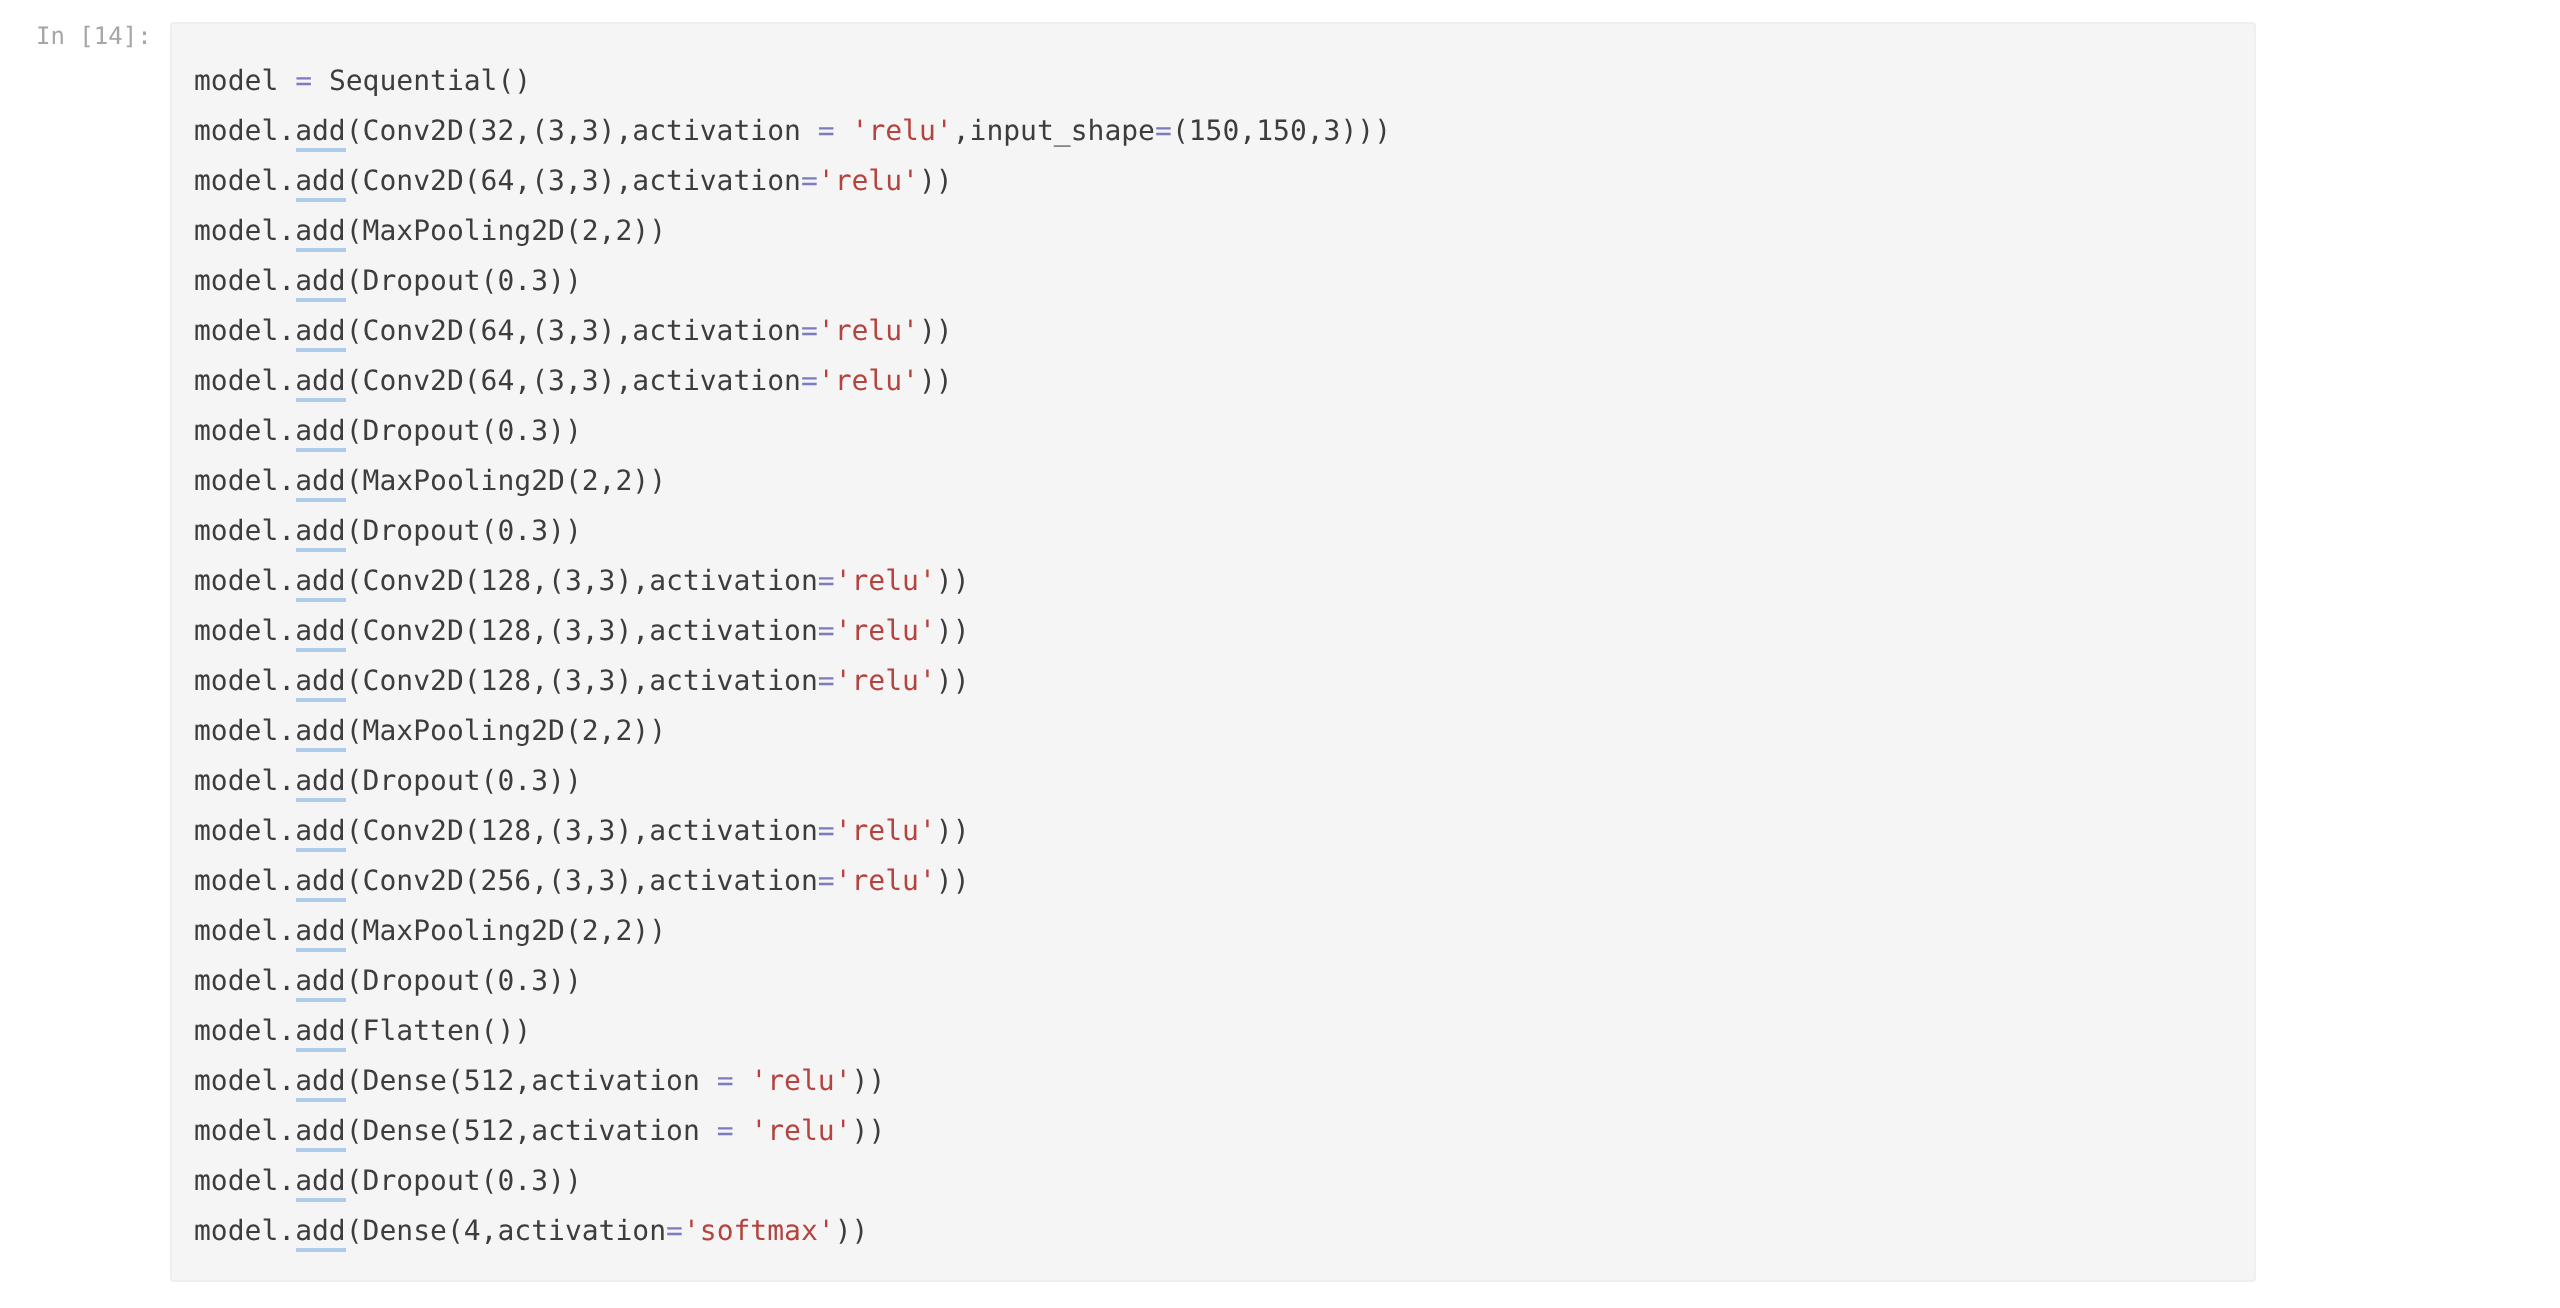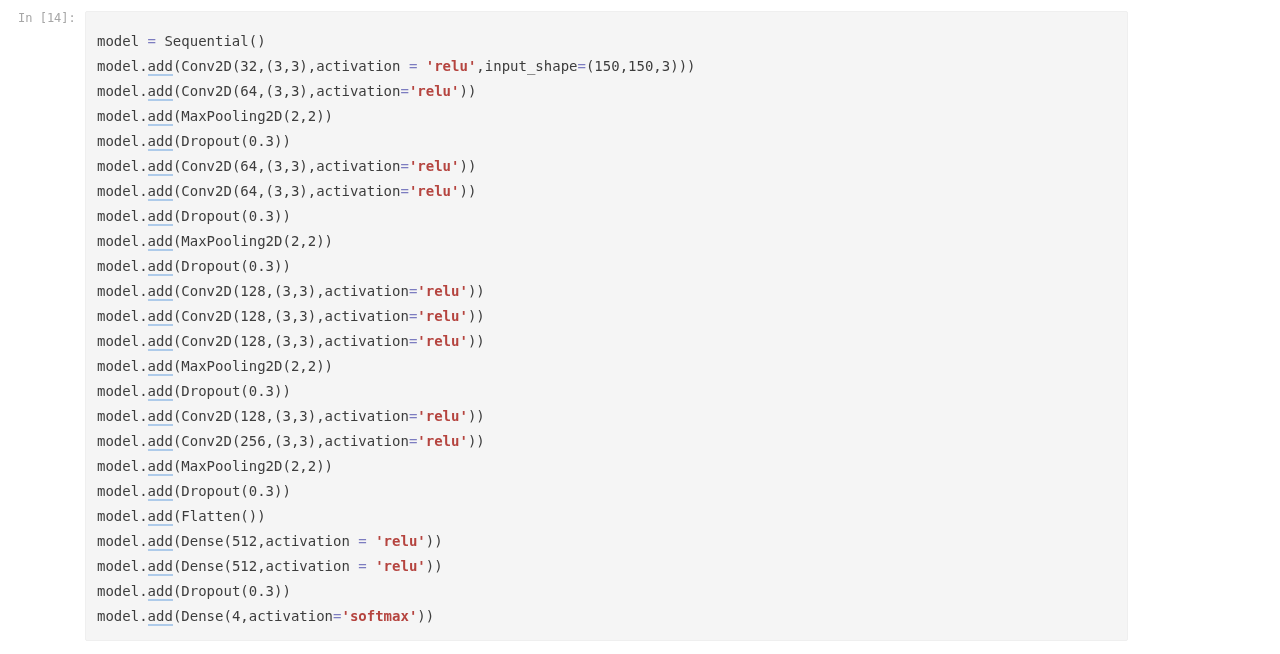--- a/index.html
+++ b/index.html
@@ -35,21 +35,21 @@
   .code-area {
     font-family: "DejaVu Sans Mono", "Liberation Mono", monospace;
     font-size: 14px;
     line-height: 25px;
     color: var(--code-color, #3d3d3d);
     white-space: pre;
   }
   .code-line { height: 25px; }
 
   .tok-op  { color: var(--op-color, #7c7cc0); }
-  .tok-str { color: var(--str-color, #b5443f); font-weight: bold; }
+  .tok-str { color: var(--str-color, #b5443f); }
   .tok-add { border-bottom: 2px solid var(--add-underline, #aecbea); }
 </style>
 </head>
 <body>
 
 <div class="notebook">
 
   <div class="cell-prompt">In [14]:</div>
 
   <div class="code-cell">

